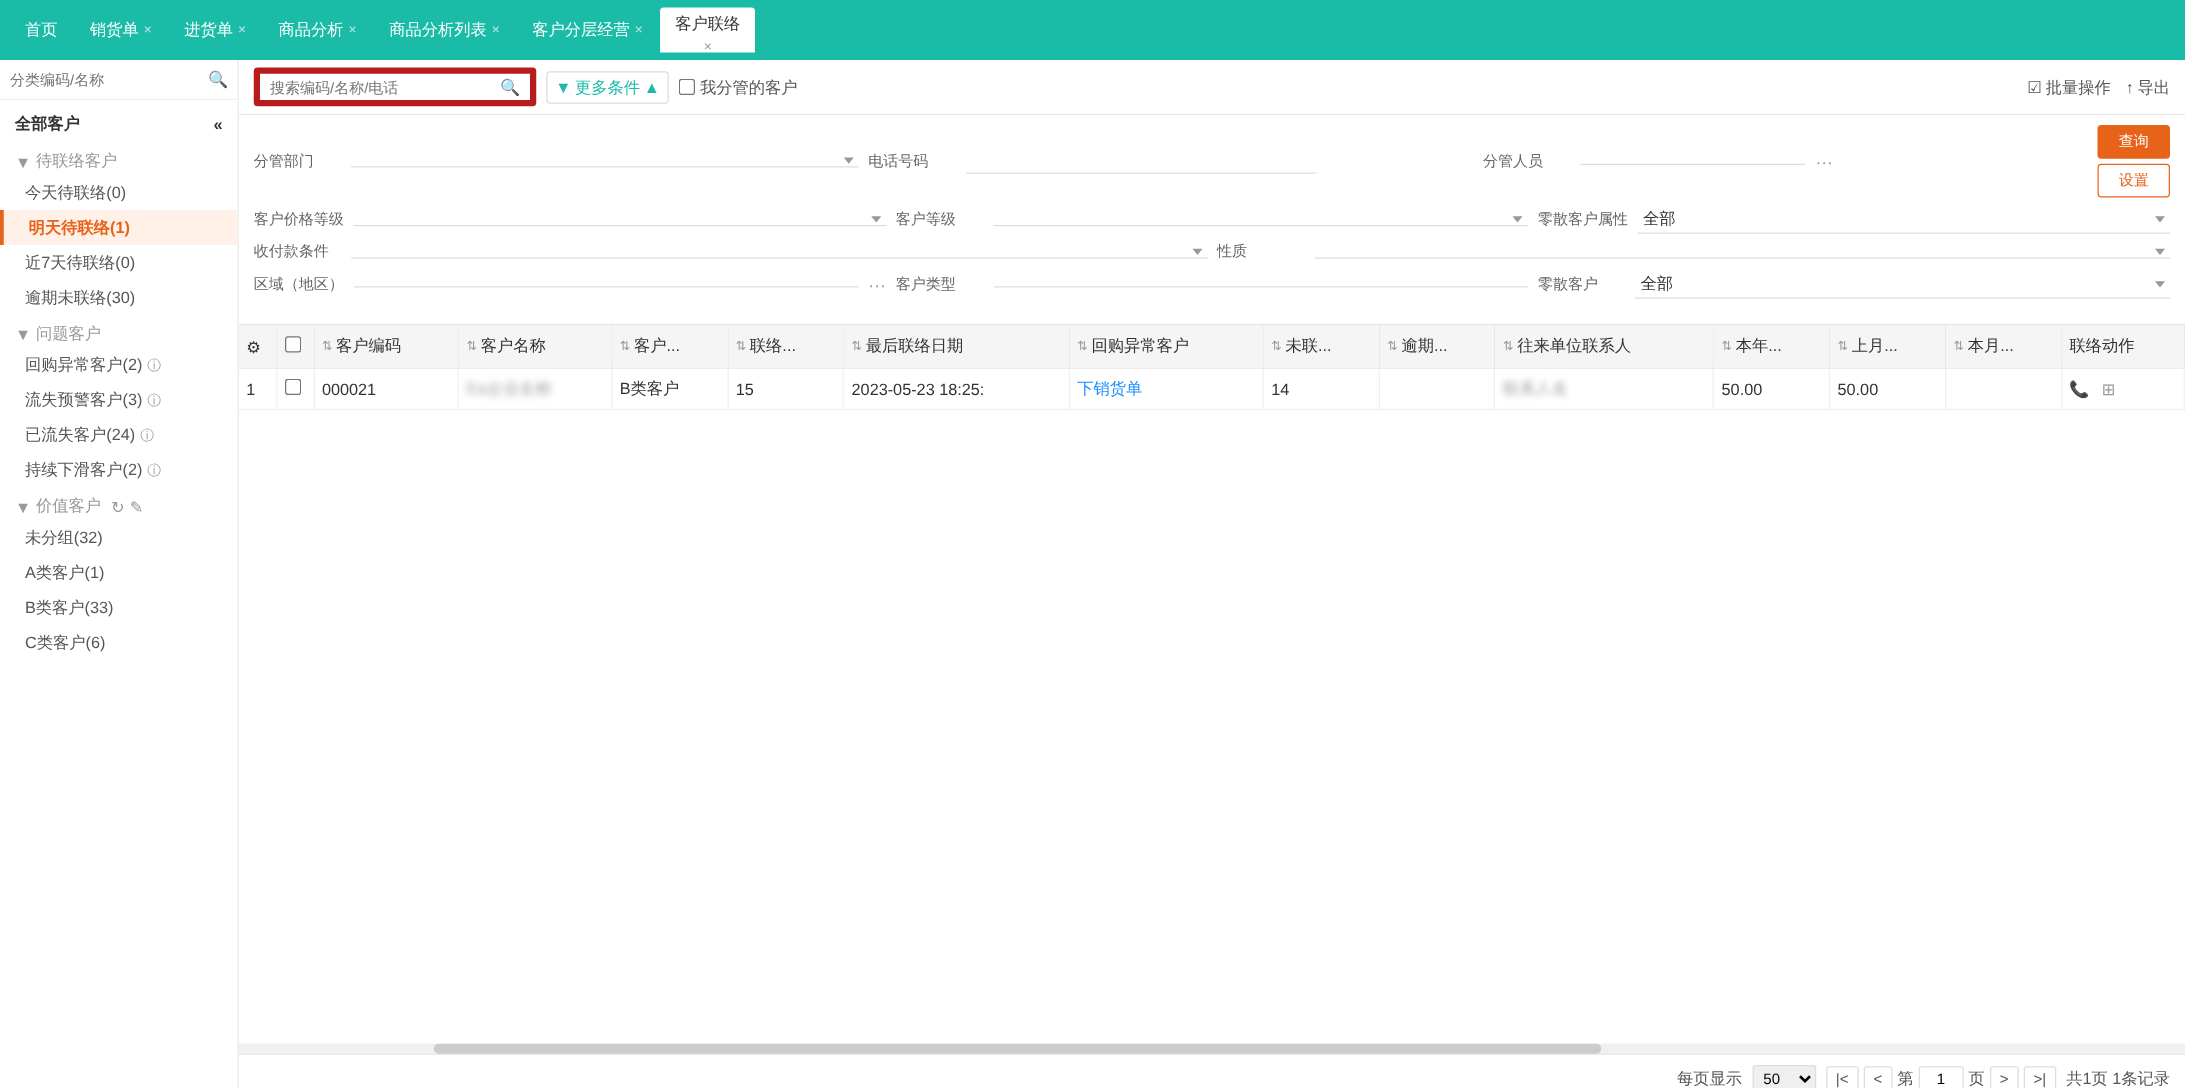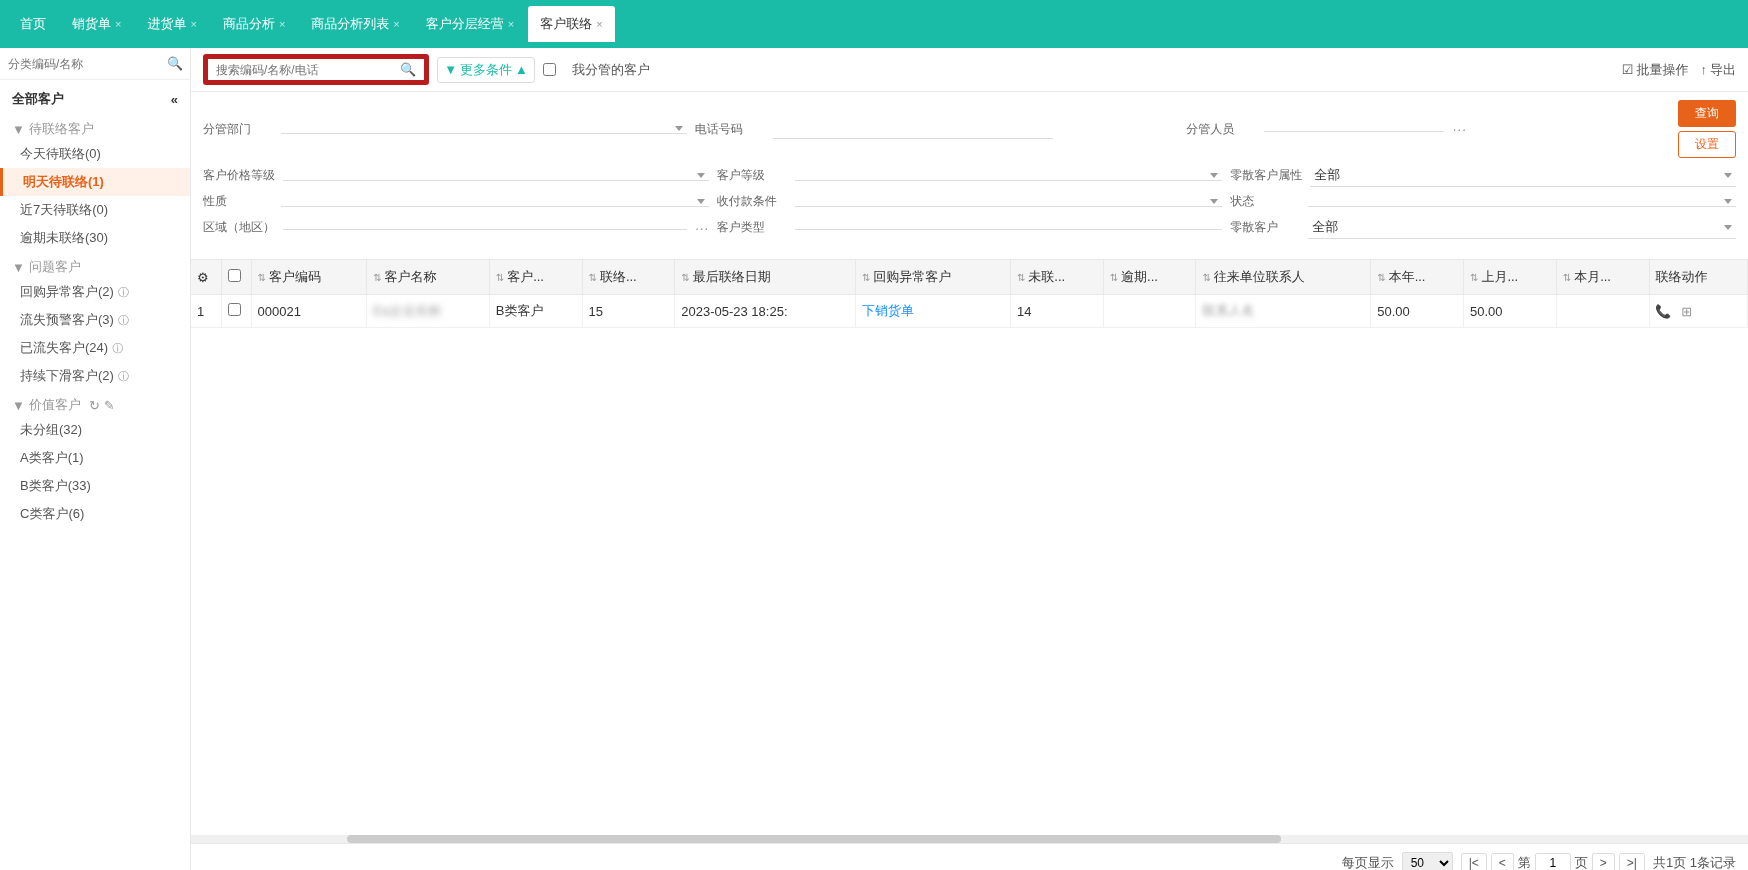--- a/index.html
+++ b/index.html
@@ -19,21 +19,21 @@
       padding: 4px 12px;
       cursor: pointer;
       border-radius: 3px 3px 0 0;
       white-space: nowrap;
       font-size: 13px;
       display: flex;
       align-items: center;
       gap: 4px;
       height: 36px;
     }
-    .nav-item.active { background: #fff; color: #333; }
+    .nav-item.active { background: #fff; color: #333; flex-direction: column; }
     .nav-close { font-size: 11px; color: rgba(255,255,255,0.7); cursor: pointer; }
     .nav-item.active .nav-close { color: #999; }
 
     
     .main-layout {
       display: flex;
       height: calc(100vh - 36px);
       background: #f5f5f5;
     }
 
@@ -132,21 +132,21 @@
       cursor: pointer;
       font-size: 12px;
       padding: 3px 6px;
       border: 1px solid #ddd;
       border-radius: 3px;
       background: #fff;
     }
     .checkbox-label {
       display: flex;
       align-items: center;
-      gap: 16px;
+      gap: 4px;
       font-size: 12px;
       color: #555;
       cursor: pointer;
     }
     .toolbar-right {
       margin-left: auto;
       display: flex;
       align-items: center;
       gap: 12px;
     }
@@ -508,35 +508,28 @@
           <span class="filter-label">零散客户属性</span>
           <div class="filter-select">
             <span style="color:#333;">全部</span>
             <span class="triangle-down" style="margin-left:auto;"></span>
           </div>
         </div>
       </div>
 
       <div class="filter-row">
         <div class="filter-field">
-          <span class="filter-label">性质</span>
+          <span class="filter-label">收付款条件</span>
           <div class="filter-select">
             <span style="flex:1;"></span>
             <span class="triangle-down"></span>
           </div>
         </div>
         <div class="filter-field">
-          <span class="filter-label">收付款条件</span>
-          <div class="filter-select">
-            <span style="flex:1;"></span>
-            <span class="triangle-down"></span>
-          </div>
-        </div>
-        <div class="filter-field">
-          <span class="filter-label">状态</span>
+          <span class="filter-label">性质</span>
           <div class="filter-select">
             <span style="flex:1;"></span>
             <span class="triangle-down"></span>
           </div>
         </div>
       </div>
 
       <div class="filter-row">
         <div class="filter-field">
           <span class="filter-label">区域（地区）</span>

